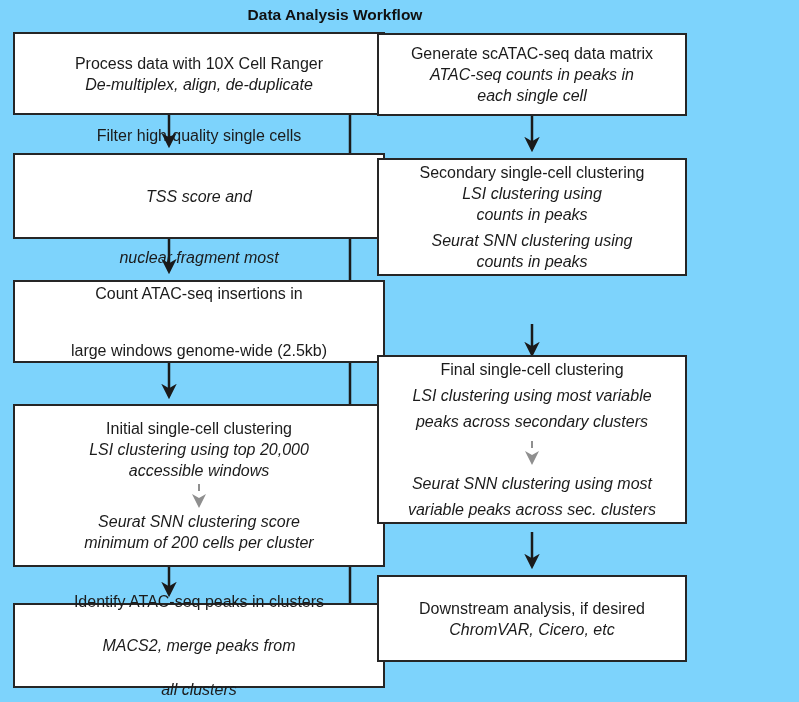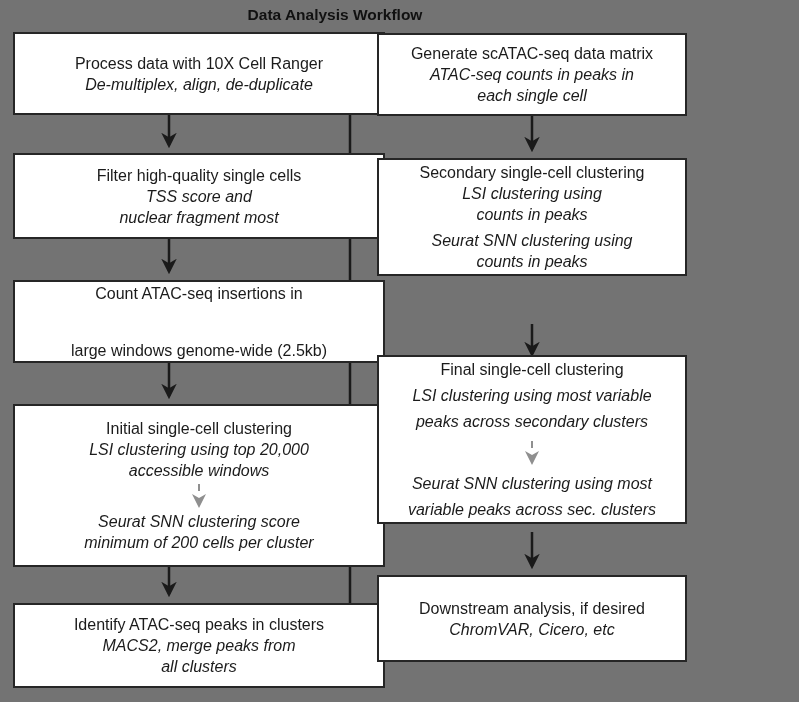--- a/index.html
+++ b/index.html
@@ -1,38 +1,38 @@
 <!DOCTYPE html>
 <html><head>
 <meta charset="utf-8">
 <style>
   html,body{margin:0;padding:0;background:#ffffff;}
   .canvas{
-    position:relative;width:799px;height:702px;background:#737373;
+    position:relative;width:799px;height:702px;background:#7dd3fc;
     font-family:"Liberation Sans", sans-serif;color:#1b1b1b;overflow:hidden;
   }
   .title{
     position:absolute;top:6px;left:13px;width:644px;text-align:center;
     font-size:15.5px;font-weight:bold;color:#111;
   }
   .box{
     position:absolute;border:2px solid #262626;background:#ffffff;
     display:flex;flex-direction:column;align-items:center;justify-content:center;
     text-align:center;font-size:16px;line-height:21px;box-sizing:border-box;
     padding:2px 4px;
   }
   .box .line{white-space:nowrap;}
   .italic{font-style:italic;}
   .l-col{left:13px;width:372px;}
   .r-col{left:377px;width:310px;}
   .l1{top:32px;height:83px;}
-  .l2{top:153px;height:86px;}
+  .l2{top:153px;height:86px;gap:40px;}
   .l3{top:280px;height:83px;gap:36px;}
   .l4{top:404px;height:163px;}
-  .l5{top:603px;height:85px;}
+  .l5{top:603px;height:85px;gap:23px;}
   .r1{top:33px;height:83px;}
   .r2{top:158px;height:118px;}
   .r3{top:355px;height:169px;justify-content:space-between;}
   .r4{top:575px;height:87px;}
   .arrows{position:absolute;top:0;left:0;width:799px;height:702px;pointer-events:none;}
   .gray-arrow{margin:2px 0;display:block;}
 </style>
 </head>
 <body>
 

